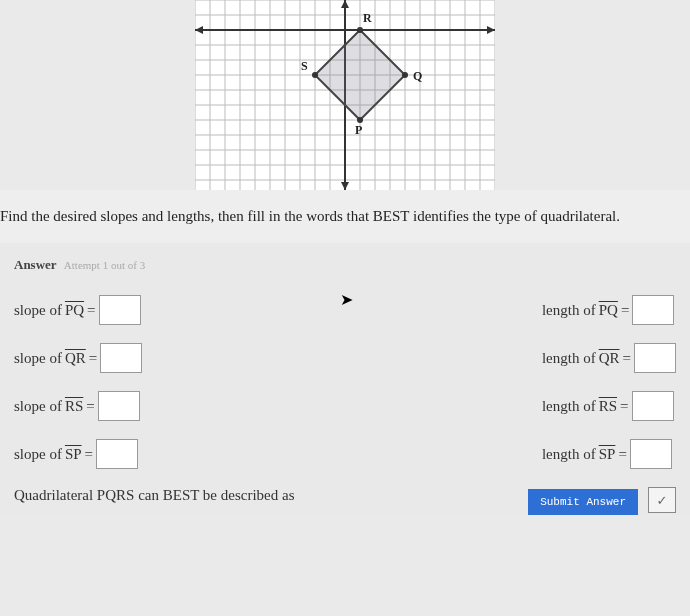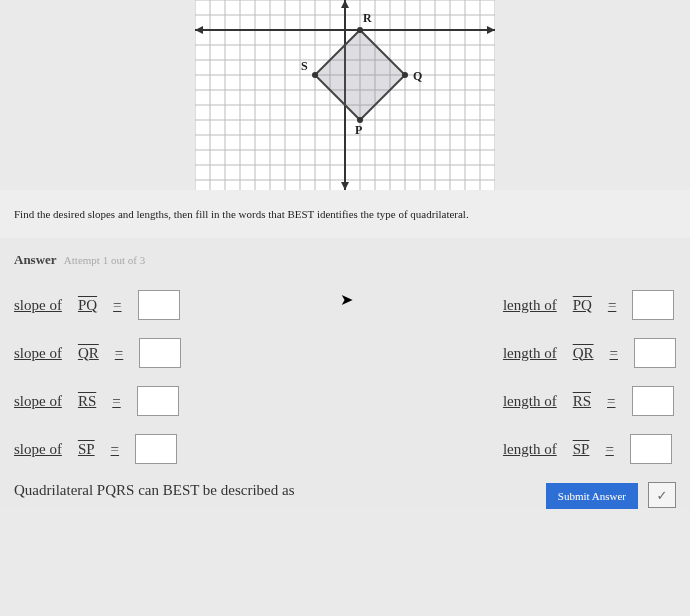--- a/index.html
+++ b/index.html
@@ -16,44 +16,43 @@
     justify-content: center;
     padding-top: 0;
   }
   .graph-box {
     width: 300px;
     height: 190px;
     position: relative;
     background: #fff;
   }
   .instruction {
-    padding: 18px 14px;
-    font-size: 11px;
+    padding: 18px 0;
+    font-size: 15px;
     color: #222;
     background: #eee;
   }
   .answer-area {
     background: #e9e9e9;
     padding: 14px 14px 0 14px;
   }
   .answer-header {
     font-size: 13px;
     margin-bottom: 22px;
   }
   .answer-label { font-weight: bold; color: #444; }
   .attempt-label { color: #aaa; font-size: 11px; margin-left: 4px; }
   .rows { display: flex; justify-content: space-between; }
   .col { display: flex; flex-direction: column; gap: 18px; }
   .row-item {
     font-size: 15px;
     color: #333;
     display: flex;
     align-items: center;
-    gap: 16px;
-    text-decoration: underline;
+    gap: 3px;
   }
   .overline { text-decoration: overline; }
   .blank-input {
     width: 42px;
     height: 30px;
     border: 1px solid #999;
     background: #fff;
     font-size: 14px;
     text-align: center;
   }
@@ -64,21 +63,21 @@
     align-items: flex-start;
   }
   .quad-text { font-size: 15px; color: #333; }
   .submit-btn {
     background: #2e6fd6;
     color: #fff;
     font-size: 11px;
     border: none;
     padding: 7px 12px;
     cursor: pointer;
-    font-family: Liberation Serif, serif;
+    font-family: Liberation Mono, monospace;
   }
   .check-btn {
     width: 28px;
     height: 26px;
     border: 1px solid #888;
     background: #f4f4f4;
     color: #666;
     margin-left: 6px;
     font-size: 13px;
     cursor: pointer;

